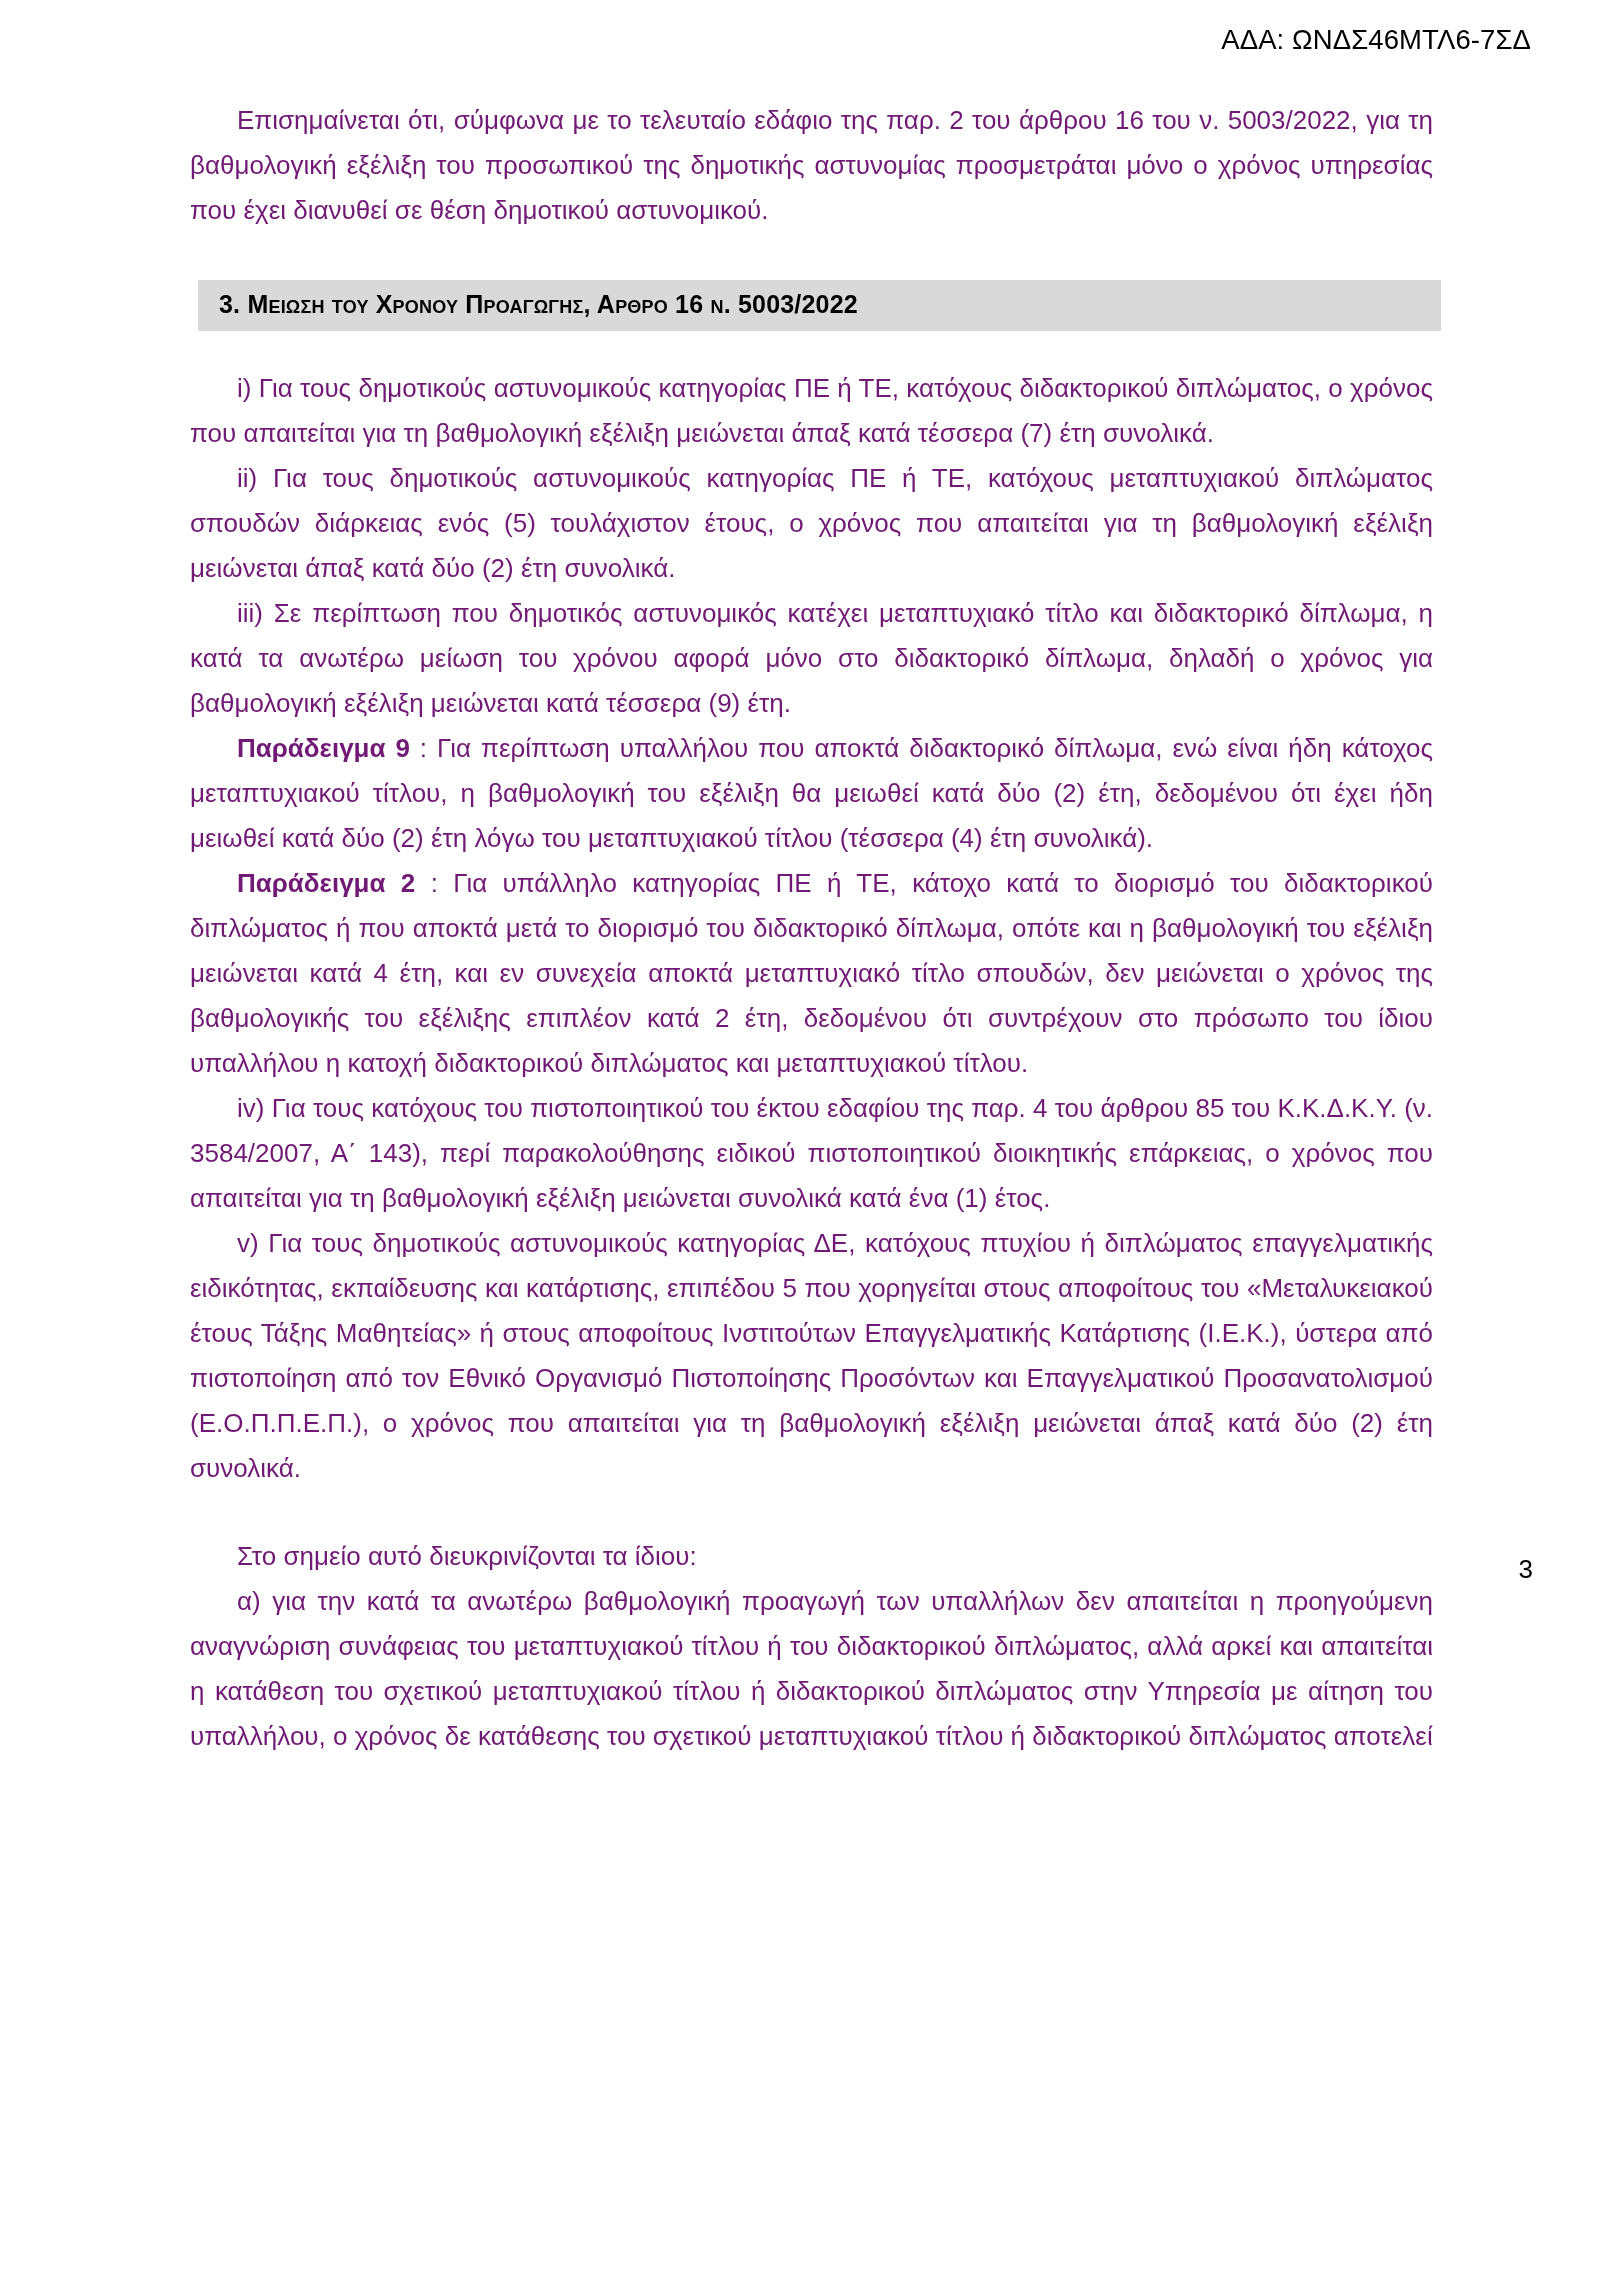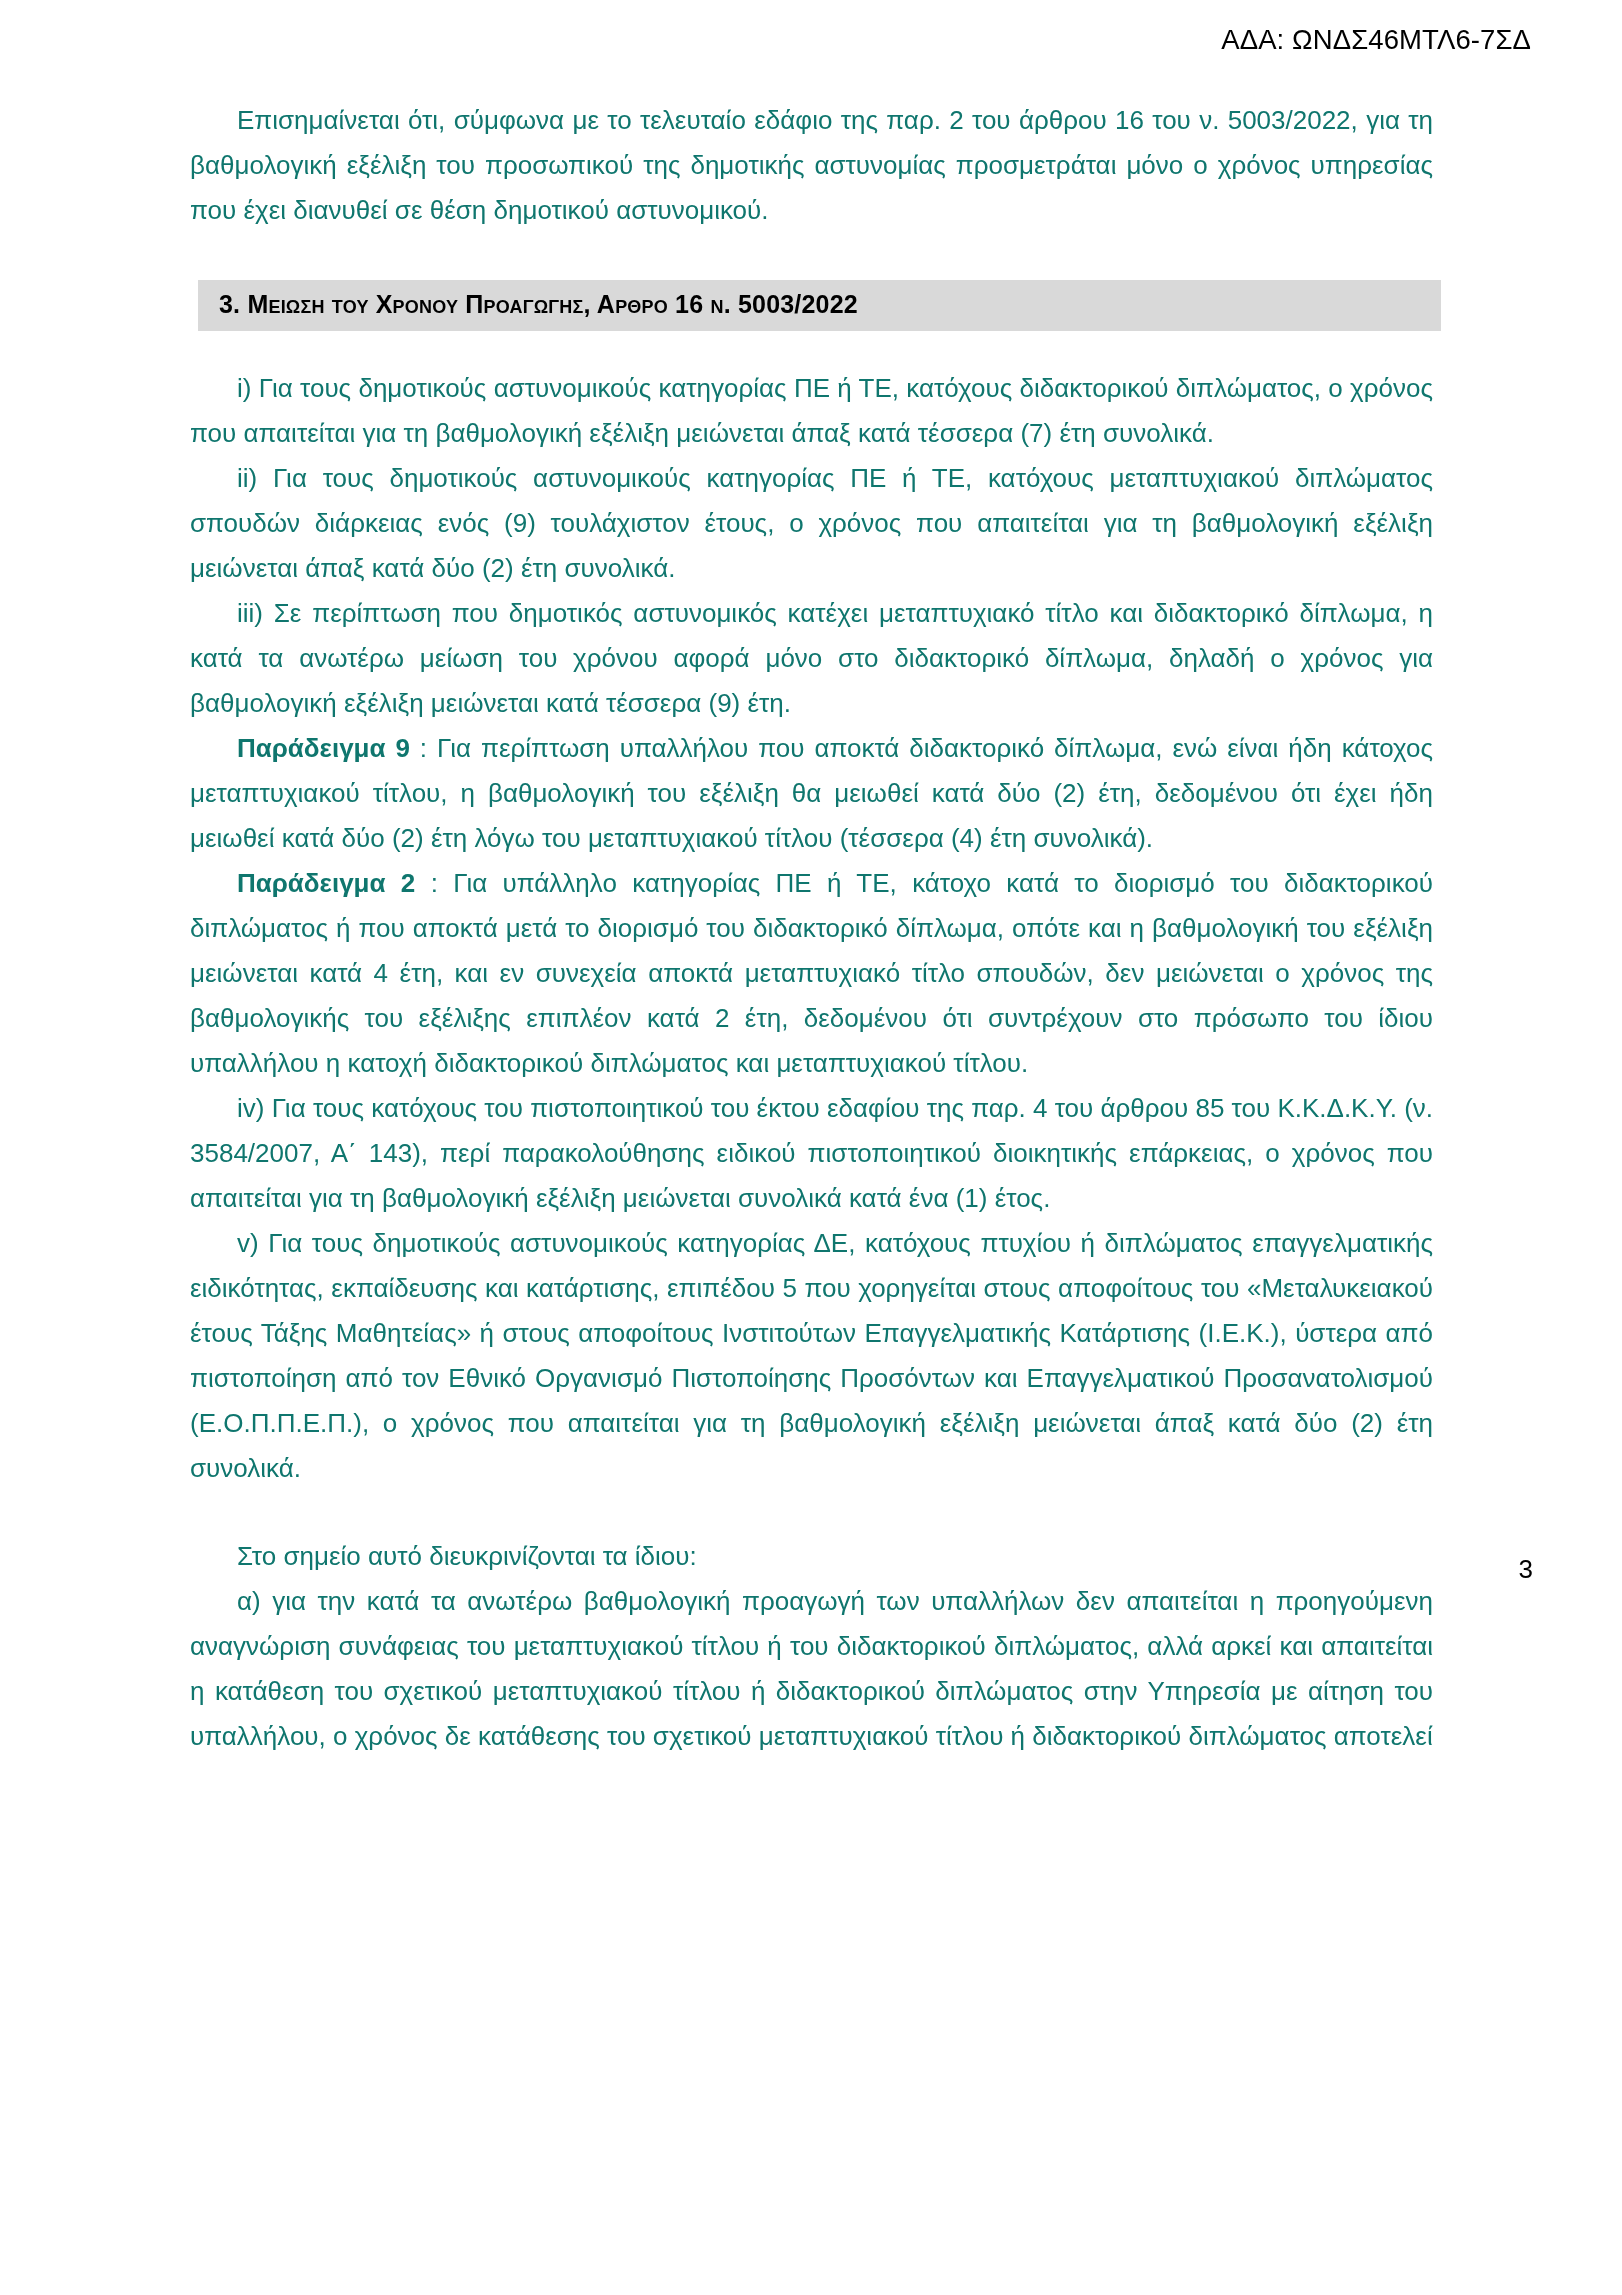--- a/index.html
+++ b/index.html
@@ -46,21 +46,21 @@
   }
 
   p.para {
     margin: 0 0 0 0;
     font-size: 26px;
     line-height: 45px;
     text-align: justify;
     text-justify: inter-word;
     text-indent: 47px;
     font-family: "Liberation Sans", sans-serif;
-    color: #0f766e;
+    color: #701a75;
     hyphens: none;
   }
 
   
   .gap-intro { height: 39px; }
   .gap-after-bar { height: 27.5px; }
   .gap-blank { height: 43px; }
 
   
   .section-bar {
@@ -106,21 +106,21 @@
     <div class="gap-intro"></div>
 
     <div class="section-bar">
       <div class="sec-title">3. Μειωση του Χρονου Προαγωγης, Αρθρο 16 ν. 5003/2022</div>
     </div>
 
     <div class="gap-after-bar"></div>
 
     <p class="para">i) Για τους δημοτικούς αστυνομικούς κατηγορίας ΠΕ ή ΤΕ, κατόχους διδακτορικού διπλώματος, ο χρόνος που απαιτείται για τη βαθμολογική εξέλιξη μειώνεται άπαξ κατά τέσσερα (7) έτη συνολικά.</p>
 
-    <p class="para">ii) Για τους δημοτικούς αστυνομικούς κατηγορίας ΠΕ ή ΤΕ, κατόχους μεταπτυχιακού διπλώματος σπουδών διάρκειας ενός (9) τουλάχιστον έτους, ο χρόνος που απαιτείται για τη βαθμολογική εξέλιξη μειώνεται άπαξ κατά δύο (2) έτη συνολικά.</p>
+    <p class="para">ii) Για τους δημοτικούς αστυνομικούς κατηγορίας ΠΕ ή ΤΕ, κατόχους μεταπτυχιακού διπλώματος σπουδών διάρκειας ενός (5) τουλάχιστον έτους, ο χρόνος που απαιτείται για τη βαθμολογική εξέλιξη μειώνεται άπαξ κατά δύο (2) έτη συνολικά.</p>
 
     <p class="para">iii) Σε περίπτωση που δημοτικός αστυνομικός κατέχει μεταπτυχιακό τίτλο και διδακτορικό δίπλωμα, η κατά τα ανωτέρω μείωση του χρόνου αφορά μόνο στο διδακτορικό δίπλωμα, δηλαδή ο χρόνος για βαθμολογική εξέλιξη μειώνεται κατά τέσσερα (9) έτη.</p>
 
     <p class="para"><span class="bold">Παράδειγμα 9</span><span> : Για περίπτωση υπαλλήλου που αποκτά διδακτορικό δίπλωμα, ενώ είναι ήδη κάτοχος μεταπτυχιακού τίτλου, η βαθμολογική του εξέλιξη θα μειωθεί κατά δύο (2) έτη, δεδομένου ότι έχει ήδη μειωθεί κατά δύο (2) έτη λόγω του μεταπτυχιακού τίτλου (τέσσερα (4) έτη συνολικά).</span></p>
 
     <p class="para"><span class="bold">Παράδειγμα 2</span><span> : Για υπάλληλο κατηγορίας ΠΕ ή ΤΕ, κάτοχο κατά το διορισμό του διδακτορικού διπλώματος ή που αποκτά μετά το διορισμό του διδακτορικό δίπλωμα, οπότε και η βαθμολογική του εξέλιξη μειώνεται κατά 4 έτη, και εν συνεχεία αποκτά μεταπτυχιακό τίτλο σπουδών, δεν μειώνεται ο χρόνος της βαθμολογικής του εξέλιξης επιπλέον κατά 2 έτη, δεδομένου ότι συντρέχουν στο πρόσωπο του ίδιου υπαλλήλου η κατοχή διδακτορικού διπλώματος και μεταπτυχιακού τίτλου.</span></p>
 
     <p class="para">iv) Για τους κατόχους του πιστοποιητικού του έκτου εδαφίου της παρ. 4 του άρθρου 85 του Κ.Κ.Δ.Κ.Υ. (ν. 3584/2007, Α΄ 143), περί παρακολούθησης ειδικού πιστοποιητικού διοικητικής επάρκειας, ο χρόνος που απαιτείται για τη βαθμολογική εξέλιξη μειώνεται συνολικά κατά ένα (1) έτος.</p>
 
     <p class="para">v) Για τους δημοτικούς αστυνομικούς κατηγορίας ΔΕ, κατόχους πτυχίου ή διπλώματος επαγγελματικής ειδικότητας, εκπαίδευσης και κατάρτισης, επιπέδου 5 που χορηγείται στους αποφοίτους του «Μεταλυκειακού έτους Τάξης Μαθητείας» ή στους αποφοίτους Ινστιτούτων Επαγγελματικής Κατάρτισης (Ι.Ε.Κ.), ύστερα από πιστοποίηση από τον Εθνικό Οργανισμό Πιστοποίησης Προσόντων και Επαγγελματικού Προσανατολισμού (Ε.Ο.Π.Π.Ε.Π.), ο χρόνος που απαιτείται για τη βαθμολογική εξέλιξη μειώνεται άπαξ κατά δύο (2) έτη συνολικά.</p>

